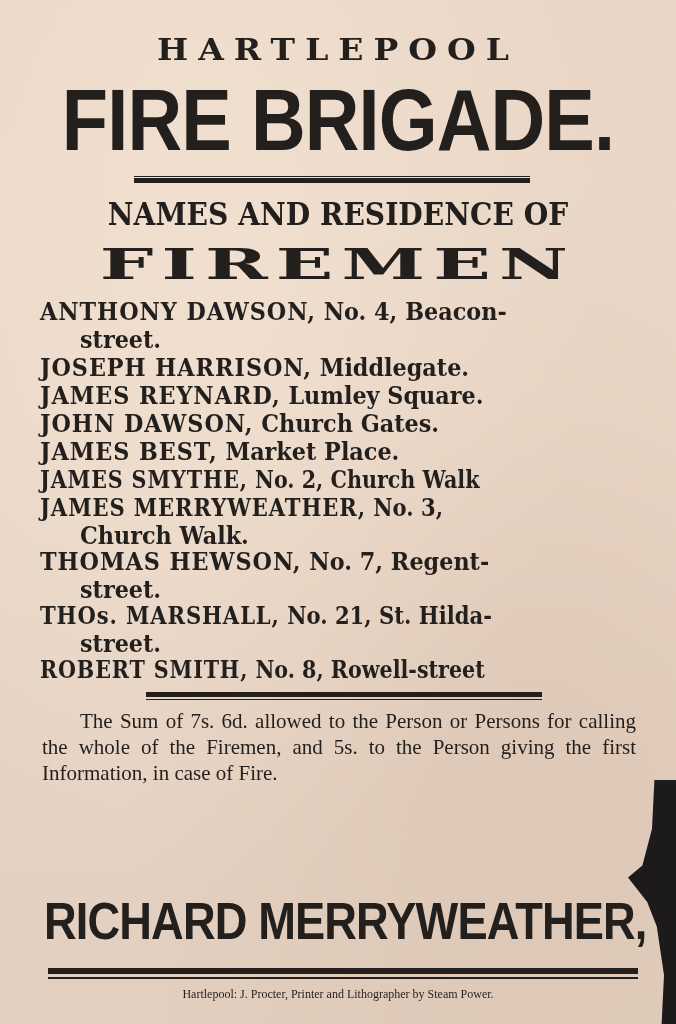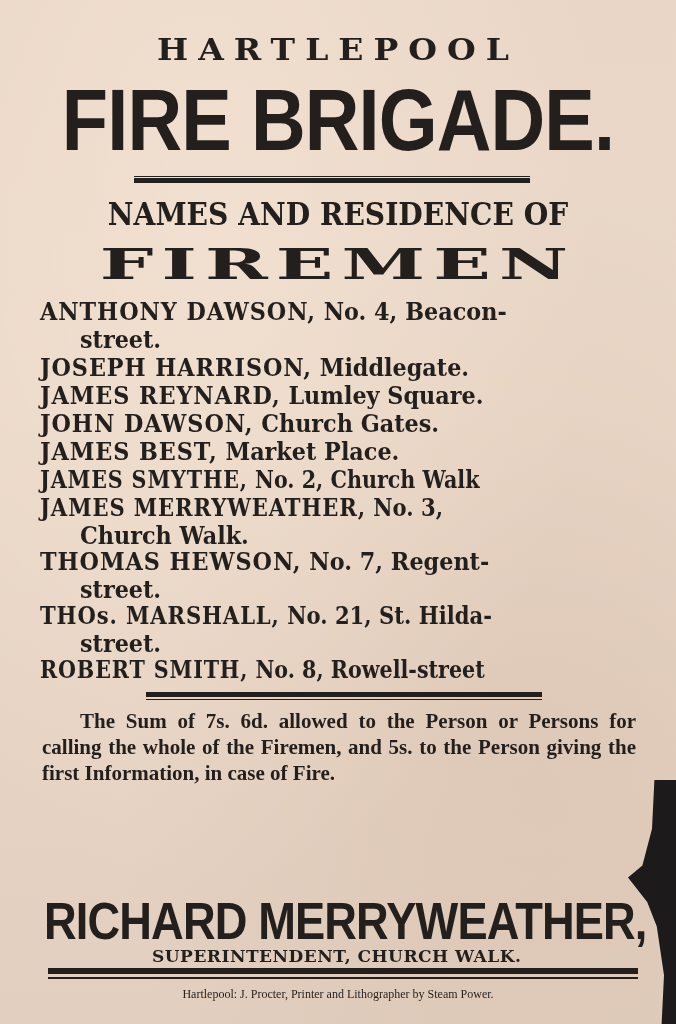--- a/index.html
+++ b/index.html
@@ -55,21 +55,21 @@
   }
   .entry .nm { letter-spacing: 1px; }
   .cont { left: 80px; }
 
   .r2 { left: 146px; top: 692px; width: 396px; height: 5px; }
   .r2b { left: 146px; top: 699px; width: 396px; height: 1px; }
 
   .para {
     position: absolute; left: 42px; width: 594px;
     font-family: "Liberation Serif", serif; font-size: 21px; line-height: 26px;
-    text-align: justify; font-weight: 700;
+    text-align: justify; font-weight: 400;
   }
   .para .indent { display: inline-block; width: 38px; }
 
   .h-richard {
     position: absolute; left: 44px; top: 890px; white-space: nowrap;
     font-family: "Liberation Sans", sans-serif; font-weight: 700;
     font-size: 52px; line-height: 62px; letter-spacing: -1px;
     transform: scaleX(0.87); transform-origin: left center;
   }
   .h-super {
@@ -148,21 +148,20 @@
   </div>
 
   <div class="rule r2"></div>
   <div class="rule r2b"></div>
 
   <div class="para" style="top:708px;">
     <span class="indent"></span><span>The Sum of 7s. 6d. allowed to the Person or Persons for calling the whole of the Firemen, and 5s. to the Person giving the first Information, in case of Fire.</span>
   </div>
 
   <div class="h-richard">RICHARD MERRYWEATHER,</div>
-  <div class="h-super">SUPERINTENDENT, CHURCH WALK.</div>
 
   <div class="rule r3"></div>
   <div class="rule r3b"></div>
 
   <div class="printer">Hartlepool: J. Procter, Printer and Lithographer by Steam Power.</div>
 
   <div class="tear"></div>
 </div>
 
 </body></html>

